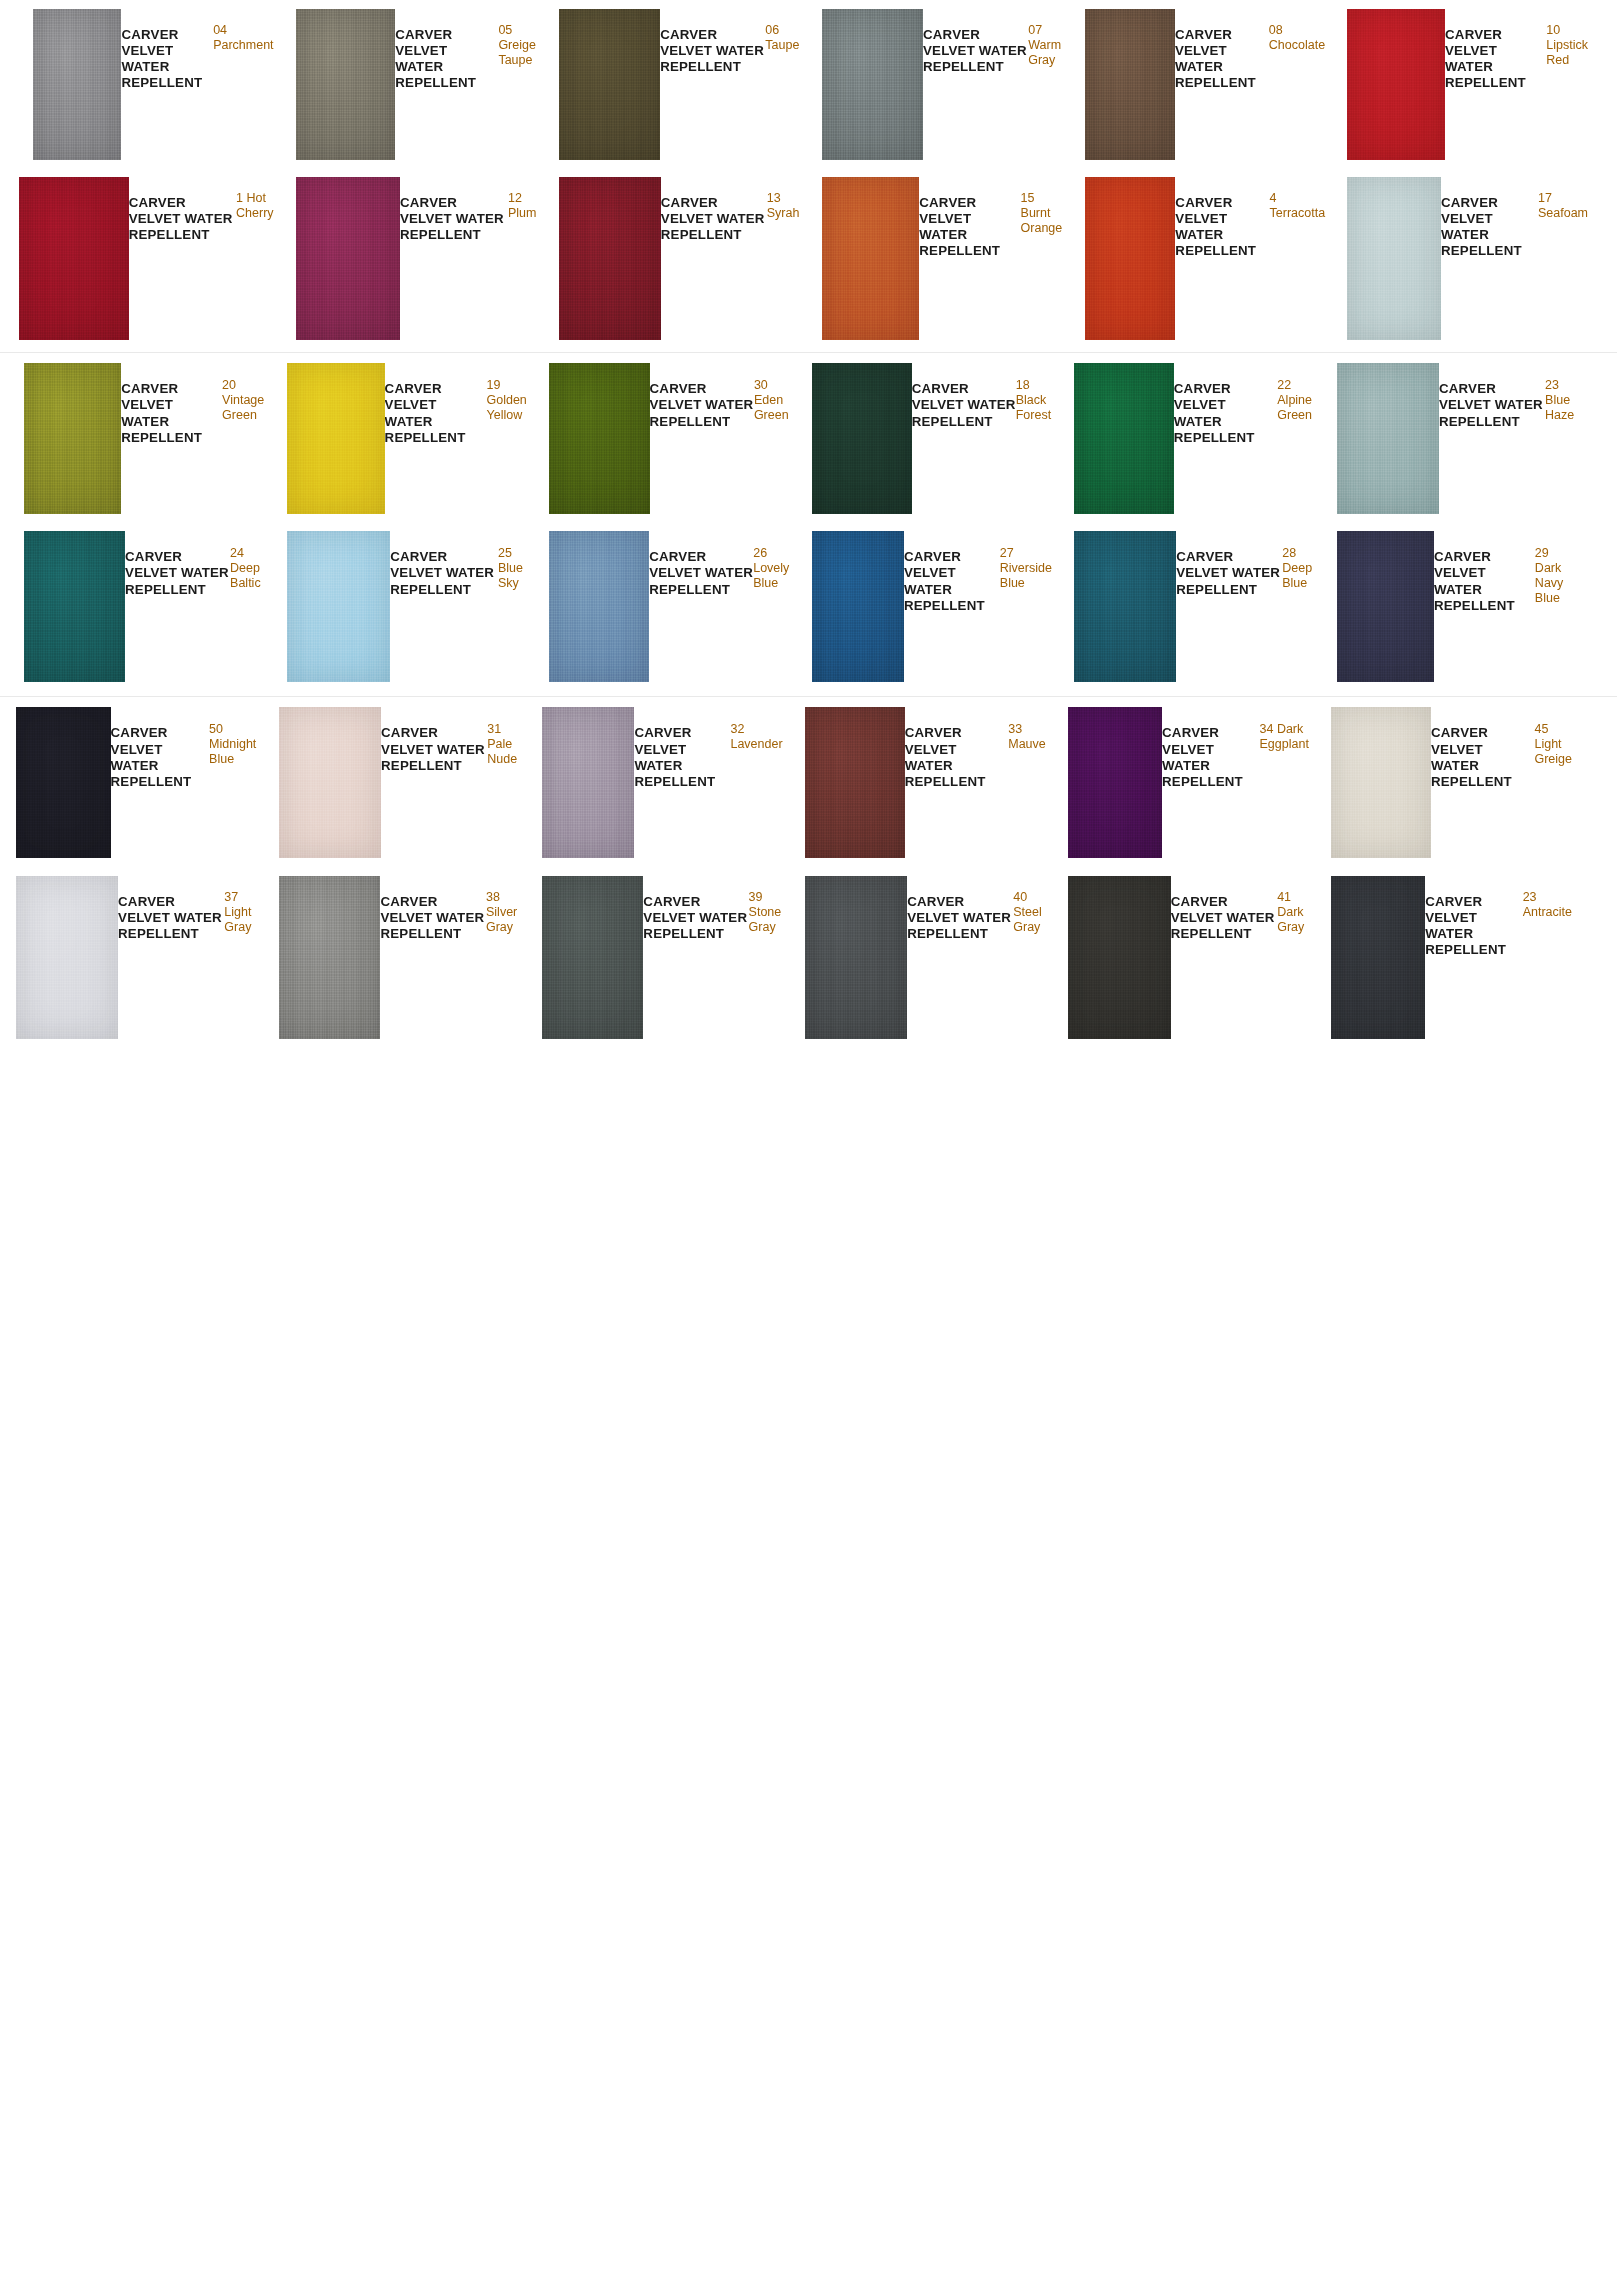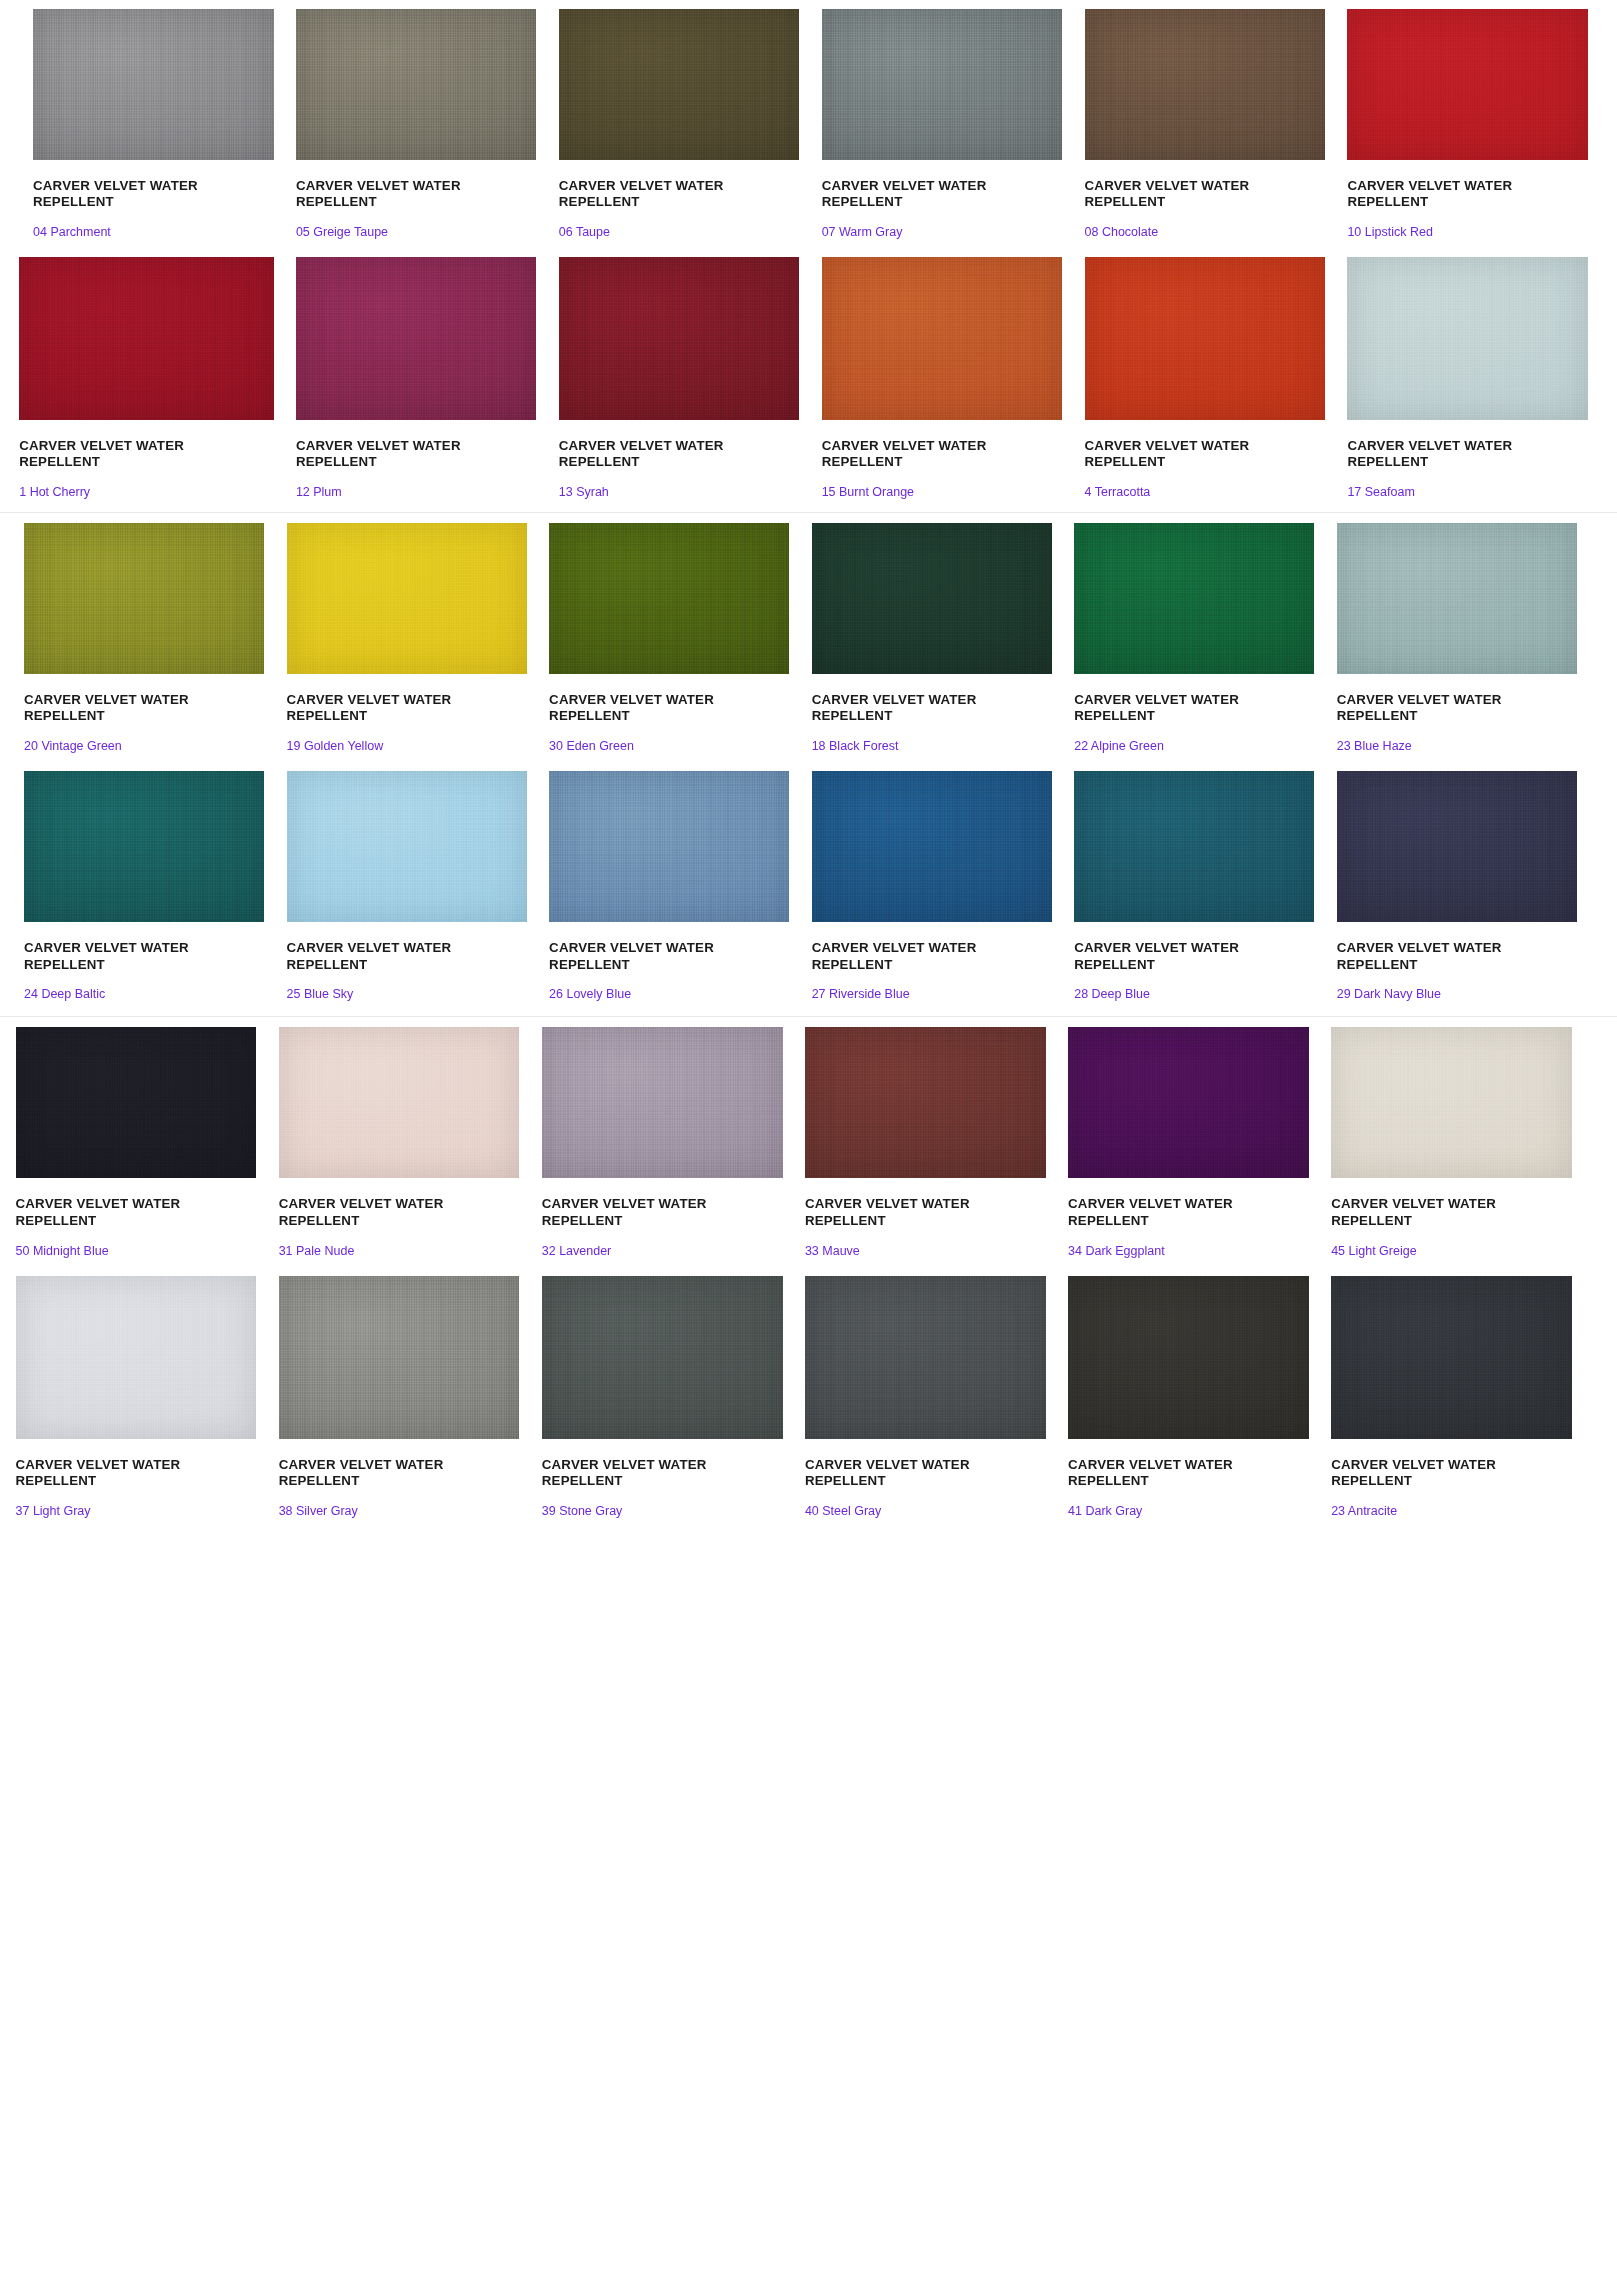--- a/index.html
+++ b/index.html
@@ -33,21 +33,21 @@
   
   .row-pad-a { padding: 8.6px 29px 6.9px 33px; }
   .row-pad-b { padding: 10.3px 29px 12px 33px; }
   .row-pad-c { padding: 10.3px 40px 6.9px 24px; }
   .row-pad-d { padding: 10.3px 40px 13.8px 24px; }
   .row-pad-e { padding: 10.3px 45px 6.9px 15.5px; }
   .row-pad-f { padding: 10.3px 45px 19px 15.5px; }
 
   .card {
     display: flex;
-    flex-direction: column;
+    flex-direction: row;
     justify-content: center;
   }
 
   .swatch {
     width: 100%;
     height: 151px;
     display: block;
     position: relative;
     background-repeat: repeat;
     background-size: 2.6px 2.6px, 100% 100%;
@@ -73,21 +73,21 @@
     letter-spacing: 0.2px;
     line-height: 1.22;
     color: #1b1b1b;
     margin: 18px 0 0 0;
     text-transform: uppercase;
     max-width: 185px;
   }
   .variant {
     font-size: 12.5px;
     font-weight: 400;
-    color: #6d28d9;
+    color: #a16207;
     line-height: 1.2;
     margin: 14.6px 0 0 0;
   }
 
   
   .clipped { margin-left: -13.8px; }
   .clipped .title, .clipped .variant { padding-left: 0; }
 </style>
 </head>
 <body>

